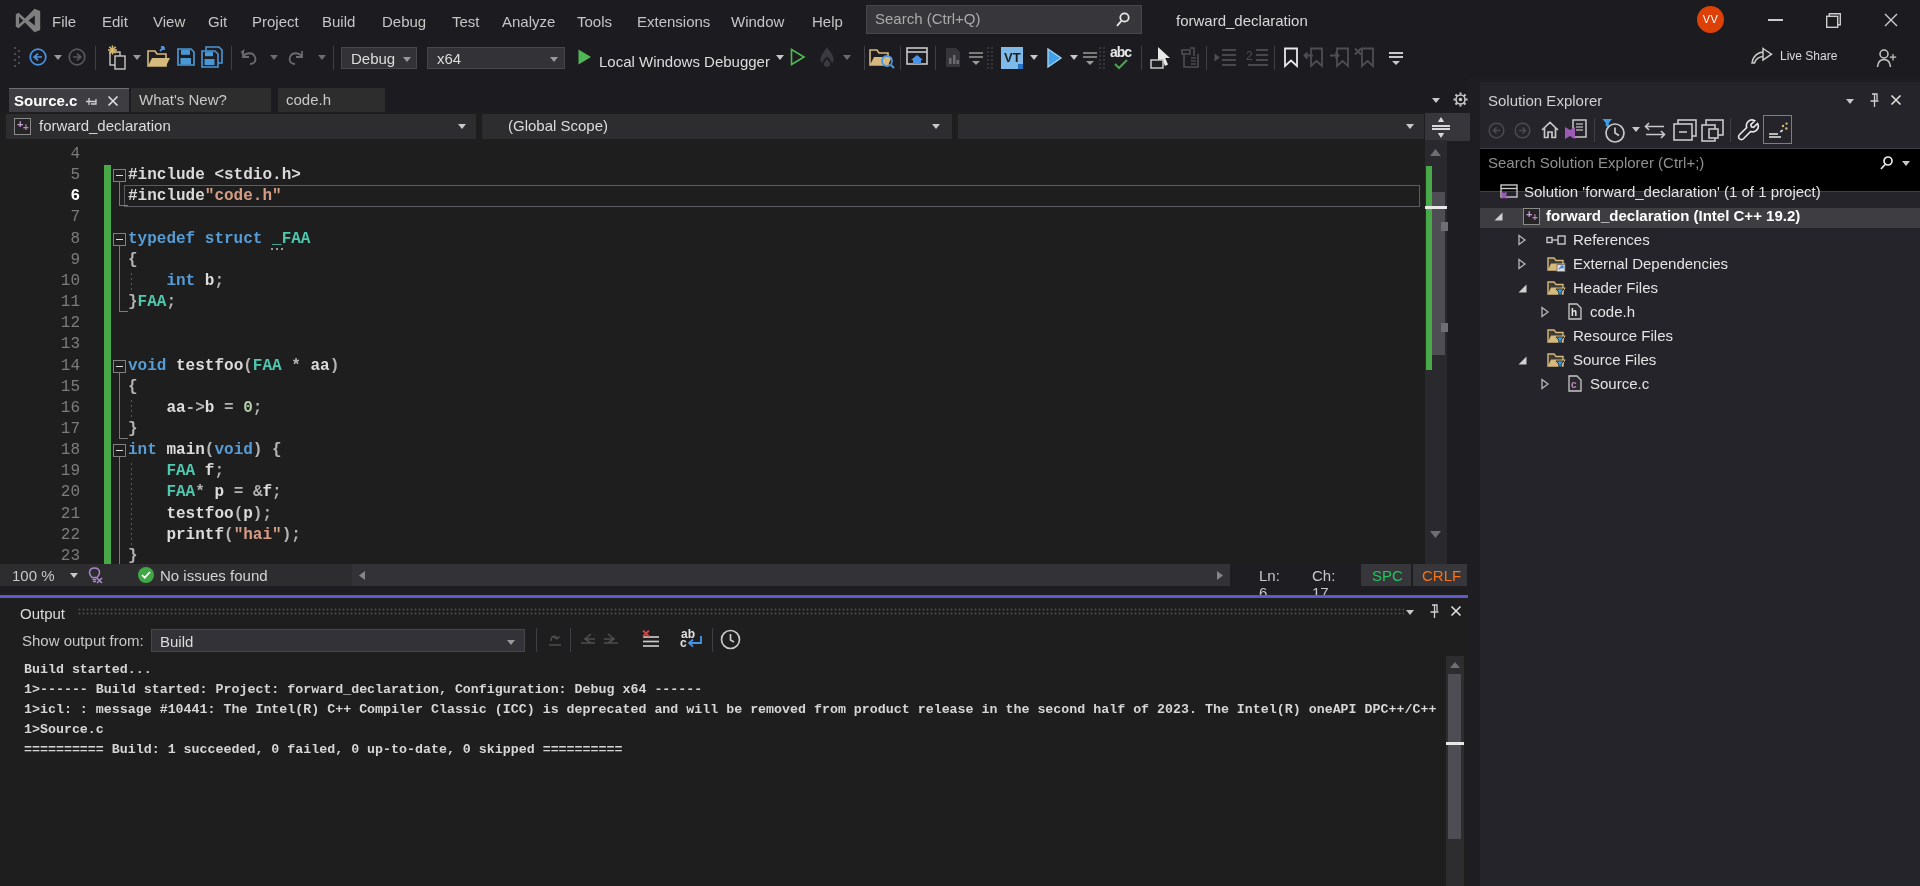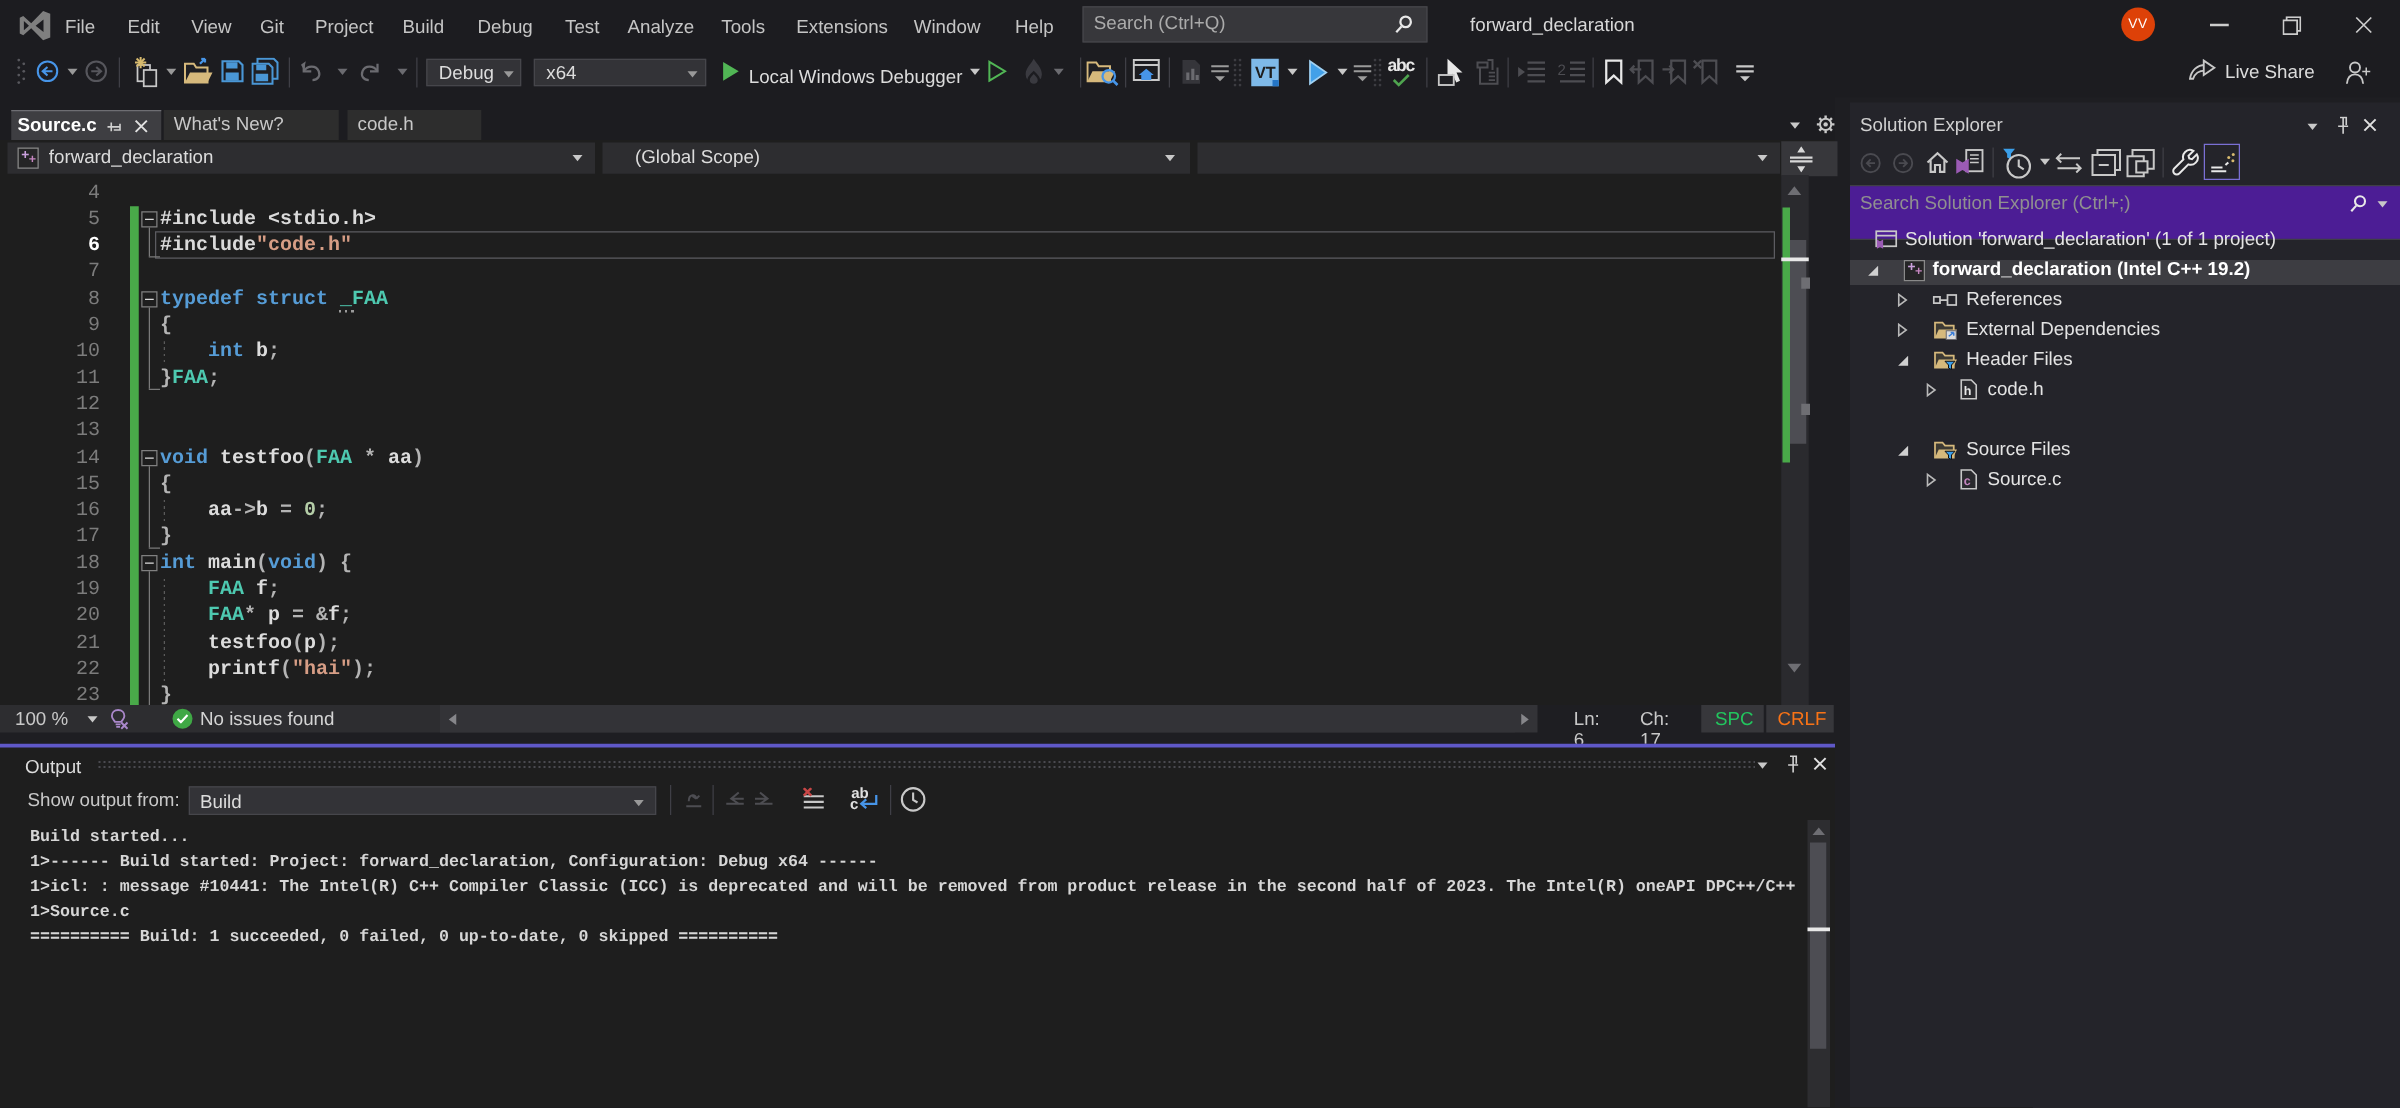--- a/index.html
+++ b/index.html
@@ -295,21 +295,21 @@
       <path d="M1 1.5 7 7.5 M7 1.5 1 7.5" stroke="#4d4d52" stroke-width="1.8"></path>
     </svg>
     <svg class="abs" style="left:1388px;top:50px" width="16" height="16" viewBox="0 0 16 16">
       <path d="M1 3 H15 M1 7 H15" stroke="#c8c8c8" stroke-width="1.8"></path>
         <path d="M4 11 8 15 12 11 Z" fill="#c8c8c8"></path>
     </svg>
     <svg class="abs" style="left:1750px;top:47px" width="24" height="22" viewBox="0 0 24 22">
       <path d="M14 5 C8 5 3 9 2 16 L4.5 16 C6 11.5 9.5 9.5 14 9.5 Z" fill="none" stroke="#c8c8c8" stroke-width="1.5"></path>
       <path d="M13 1.5 21.5 7.2 13 13 Z" fill="#1f1f23" stroke="#c8c8c8" stroke-width="1.5"></path>
     </svg>
-    <span class="abs" style="left:1780px;top:49px;font-size:15px;color:#dcdcdc;">Live Share</span>
+    <span class="abs" style="left:1780px;top:49px;font-size:12px;color:#dcdcdc;">Live Share</span>
     <svg class="abs" style="left:1876px;top:47px" width="26" height="22" viewBox="0 0 26 22">
       <circle cx="8" cy="7" r="4" fill="none" stroke="#c8c8c8" stroke-width="1.5"></circle>
       <path d="M1.5 20 C2 14.5 4.5 12.5 8 12.5 C11.5 12.5 14 14.5 14.5 20" fill="none" stroke="#c8c8c8" stroke-width="1.5"></path>
       <path d="M16 4 24 4 M20 0 20 8" stroke="#c8c8c8" stroke-width="1.5" transform="translate(1,7) scale(0.8)"></path>
     </svg>
   </div>
   <div class="abs" id="tabstrip">
     <div class="tab" style="left:9px;width:120px;top:10px;height:24px;background:#3e3e42;border-top:1px solid #6e6e73;">
       <span class="abs" style="left:5px;top:3px;font-weight:bold;color:#ffffff;">Source.c</span>
       <svg class="abs" style="left:76px;top:6px" width="13" height="13" viewBox="0 0 13 13">
@@ -582,21 +582,21 @@
         <path d="M2 14 L11 14 M2 17 L14 17" stroke="#e8e8e8" stroke-width="1.7"></path>
         <path d="M13 11 16 11" stroke="#e8e8e8" stroke-width="1.7" transform="rotate(-40 14.5 11)"></path>
         <g fill="#d7ba6e">
             <circle cx="16" cy="6" r="1.2"></circle>
             <circle cx="19.3" cy="8.5" r="1.2"></circle>
             <circle cx="19.6" cy="3.6" r="1.2"></circle>
           </g>
       </svg>
     </div>
 
-    <div class="abs" style="left:0px;top:66px;width:440px;height:44px;background:#4c1d95;border-top:1px solid #3f3f46;border-bottom:1px solid #3f3f46;box-sizing:border-box;">
+    <div class="abs" style="left:0px;top:66px;width:440px;height:44px;background:#000000;border-top:1px solid #3f3f46;border-bottom:1px solid #3f3f46;box-sizing:border-box;">
       <span class="abs" style="left:8px;top:5px;font-size:15px;color:#909090;">Search Solution Explorer (Ctrl+;)</span>
       <svg class="abs" style="left:398px;top:6px" width="17" height="17" viewBox="0 0 17 17">
         <circle cx="10" cy="6" r="4" fill="none" stroke="#e8e8e8" stroke-width="1.7"></circle>
         <line x1="7" y1="9.5" x2="3" y2="14" stroke="#e8e8e8" stroke-width="1.7"></line>
       </svg>
       <div class="caret" style="left:422px;top:12px;border-top-color:#c8c8c8"></div>
     </div>
 <div class="trow" style="top:98px">
 <svg class="abs" style="left:20px;top:4px" width="18" height="16" viewBox="0 0 18 16">
 <rect x="1" y="1" width="16" height="12" fill="none" stroke="#c8c8c8" stroke-width="1.4"></rect>
@@ -653,29 +653,37 @@
 <div class="trow" style="top:218px">
 <svg class="abs" style="left:60px;top:6px" width="10" height="12" viewBox="0 0 10 12">
           <path d="M2 1.5 8 6 2 10.5 Z" fill="none" stroke="#b8b8b8" stroke-width="1.3"></path>
         </svg>
 <svg class="abs" style="left:88px;top:3px" width="14" height="17" viewBox="0 0 14 17">
 <path d="M1 1 H9 L13 5 V16 H1 Z" fill="#2a2a2e" stroke="#c8c8c8" stroke-width="1.3"></path>
 <text x="3" y="13" font-size="10" font-weight="bold" fill="#e8e8e8" font-family="Liberation Sans">h</text>
         </svg>
 <span class="lbl" style="left:110px">code.h</span>
       </div>
-<div class="trow" style="top:266px">
-<svg class="abs" style="left:37px;top:7px" width="11" height="11" viewBox="0 0 11 11">
-          <path d="M9.5 1.5 9.5 9.5 1.5 9.5 Z" fill="#d0d0d0"></path>
-        </svg>
+<div class="trow" style="top:242px">
 <svg class="abs" style="left:67px;top:4px" width="19" height="16" viewBox="0 0 19 16">
 <path d="M1 14 1 2 7 2 9 4.5 16 4.5 16 14 Z" fill="#3d3a33" stroke="#d6b97c" stroke-width="1.4"></path>
 <path d="M1 14 4 7.5 18.6 7.5 15.5 14 Z" fill="#d6b97c"></path>
           <path d="M9 9 17 9 14.2 12 14.2 15.6 11.8 14.5 11.8 12 Z" fill="#3b9ee8" stroke="#0e0e10" stroke-width="0.8"></path>
         </svg>
+<span class="lbl" style="left:93px">Resource Files</span>
+      </div>
+<div class="trow" style="top:266px">
+<svg class="abs" style="left:37px;top:7px" width="11" height="11" viewBox="0 0 11 11">
+          <path d="M9.5 1.5 9.5 9.5 1.5 9.5 Z" fill="#d0d0d0"></path>
+        </svg>
+<svg class="abs" style="left:67px;top:4px" width="19" height="16" viewBox="0 0 19 16">
+<path d="M1 14 1 2 7 2 9 4.5 16 4.5 16 14 Z" fill="#3d3a33" stroke="#d6b97c" stroke-width="1.4"></path>
+<path d="M1 14 4 7.5 18.6 7.5 15.5 14 Z" fill="#d6b97c"></path>
+          <path d="M9 9 17 9 14.2 12 14.2 15.6 11.8 14.5 11.8 12 Z" fill="#3b9ee8" stroke="#0e0e10" stroke-width="0.8"></path>
+        </svg>
 <span class="lbl" style="left:93px">Source Files</span>
       </div>
 <div class="trow" style="top:290px">
 <svg class="abs" style="left:60px;top:6px" width="10" height="12" viewBox="0 0 10 12">
           <path d="M2 1.5 8 6 2 10.5 Z" fill="none" stroke="#b8b8b8" stroke-width="1.3"></path>
         </svg>
 <svg class="abs" style="left:88px;top:3px" width="14" height="17" viewBox="0 0 14 17">
 <path d="M1 1 H9 L13 5 V16 H1 Z" fill="#2a2a2e" stroke="#c8c8c8" stroke-width="1.3"></path>
 <text x="3" y="13" font-size="10" font-weight="bold" fill="#c586c0" font-family="Liberation Sans">c</text>
         </svg>

